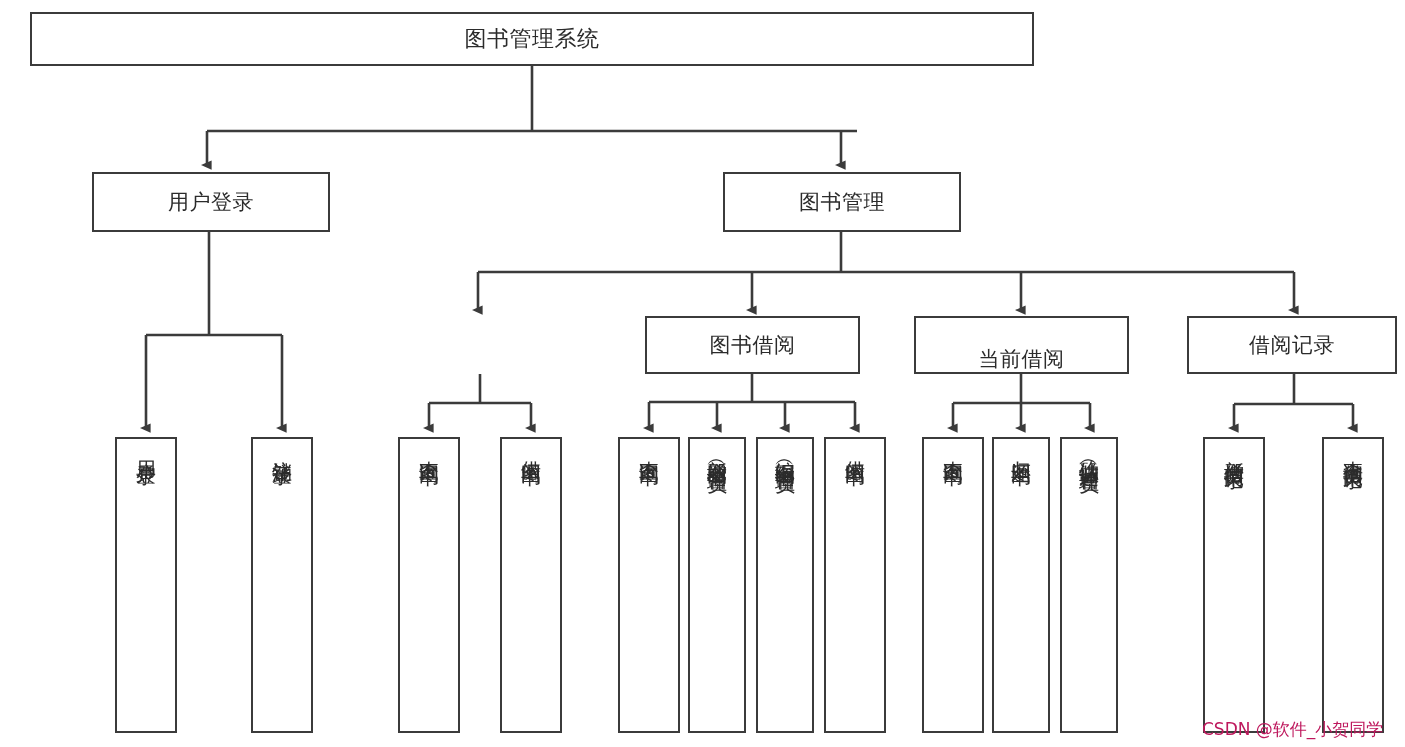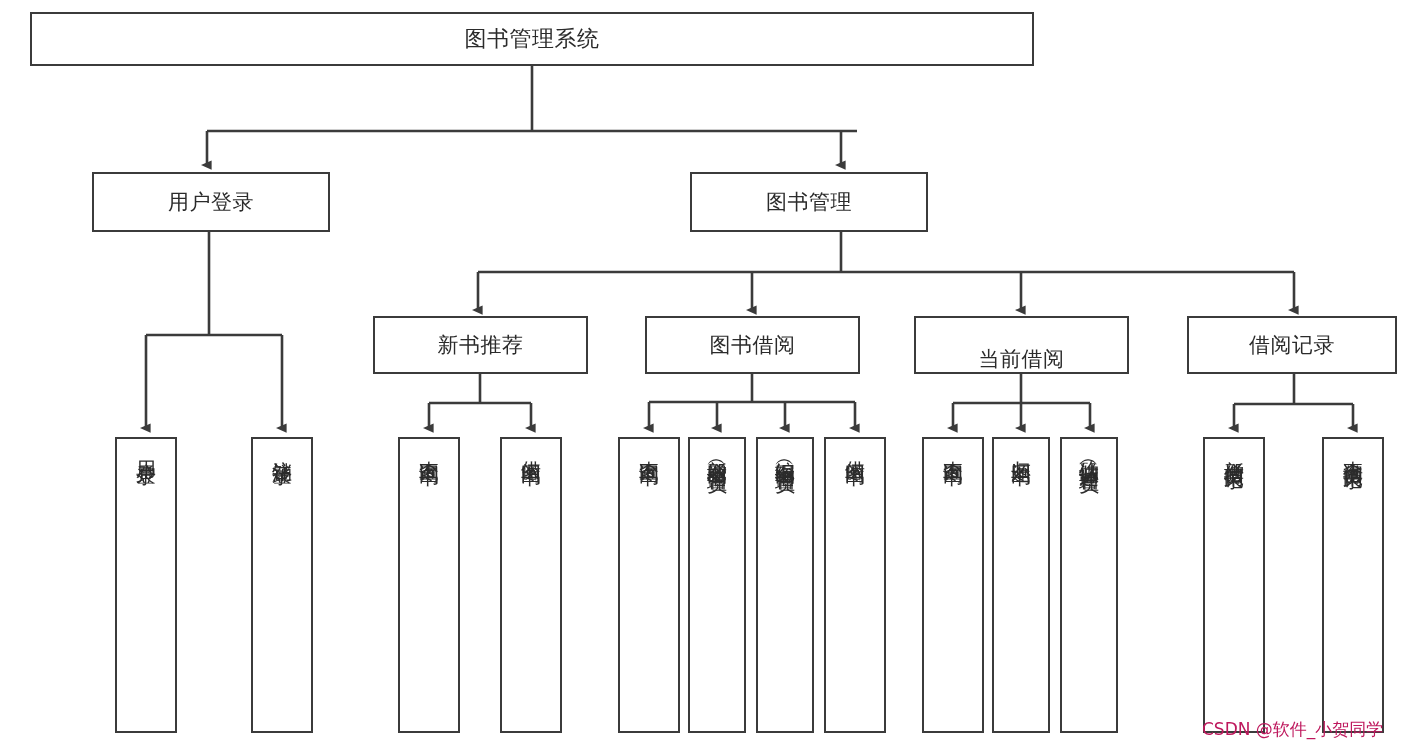--- a/index.html
+++ b/index.html
@@ -130,27 +130,24 @@
     </g>
   </svg>
 
   <div class="node h root" style="left:18px; top:12px; width:1004px; height:54px;">
     <span class="lbl">图书管理系统</span>
   </div>
 
   <div class="node h" style="left:80px; top:172px; width:238px; height:60px;">
     <span class="lbl">用户登录</span>
   </div>
-  <div class="node h" style="left:678px; top:172px; width:238px; height:60px;">
+  <div class="node h" style="left:711px; top:172px; width:238px; height:60px;">
     <span class="lbl">图书管理</span>
   </div>
 
-  <div class="node h" style="left:361px; top:316px; width:215px; height:58px;">
-    <span class="lbl">新书推荐</span>
-  </div>
   <div class="node h" style="left:633px; top:316px; width:215px; height:58px;">
     <span class="lbl">图书借阅</span>
   </div>
   <div class="node h" style="left:902px; top:316px; width:215px; height:58px;align-items:flex-end;">
     <span class="lbl">当前借阅</span>
   </div>
   <div class="node h" style="left:1175px; top:316px; width:210px; height:58px;">
     <span class="lbl">借阅记录</span>
   </div>
 

